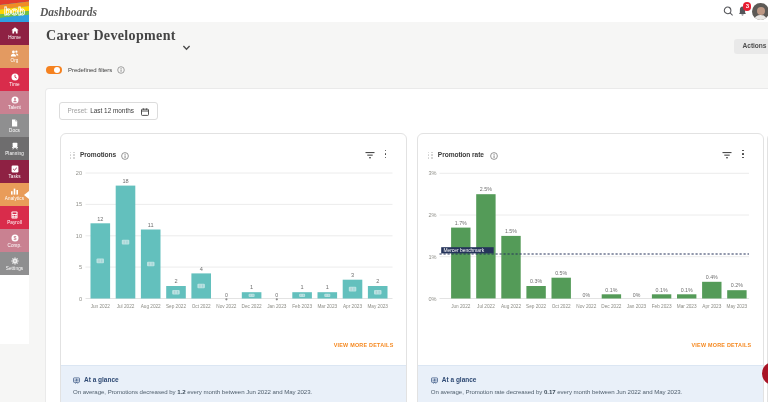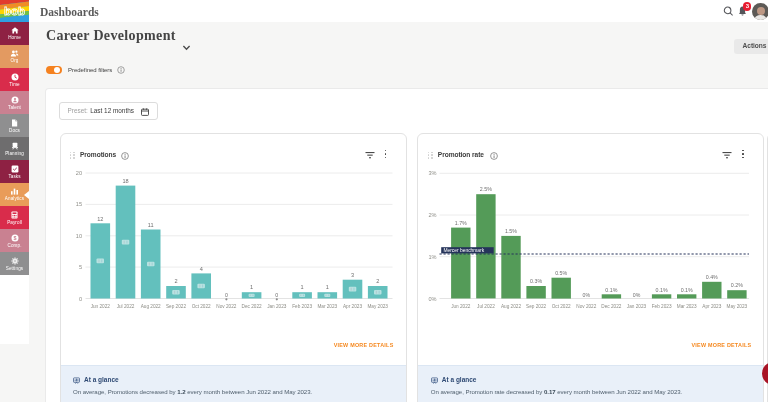--- a/index.html
+++ b/index.html
@@ -1,18 +1,18 @@
 <!DOCTYPE html>
 <html><head><meta charset="utf-8">
 <style>
 * { margin:0; padding:0; box-sizing:border-box; }
 html,body { width:768px; height:402px; overflow:hidden; }
 body { position:relative; font-family:"Liberation Sans", sans-serif; background:#f6f6f5; }
 .topbar { position:absolute; left:29px; top:0; width:739px; height:22px; background:#fff; }
-.dash { position:absolute; left:11px; top:5.5px; font-family:"Liberation Serif", serif; font-weight:bold; font-size:11.5px; color:#5a5a5a; letter-spacing:0px; }
+.dash { position:absolute; left:11px; top:5.5px; font-family:"Liberation Serif", serif; font-weight:bold; font-size:11.5px; color:#5a5a5a; letter-spacing:0px;font-style:italic; }
 .side { position:absolute; left:0; top:0; width:29px; height:344px; background:#fff; z-index:5; }
 .logo { position:relative; width:29px; height:22px; background:#2f9fe1; overflow:hidden; }
 .item { width:29px; height:23px; display:flex; flex-direction:column; align-items:center; justify-content:center; position:relative; }
 .item .lb { font-size:4.6px; color:#fff; margin-top:1px; letter-spacing:0.1px; }
 .item svg { display:block; }
 .sel:after { content:""; position:absolute; right:0; top:50%; margin-top:-4px; border-style:solid; border-width:4px 5px 4px 0; border-color:transparent #fff transparent transparent; }
 .hicon { position:absolute; top:0; height:22px; display:flex; align-items:center; justify-content:center; }
 .avatar { position:absolute; left:723px; top:2.5px; width:17px; height:17px; border-radius:50%; overflow:hidden; background:#5d5a56; }
 .avatar:before { content:""; position:absolute; left:4.5px; top:4px; width:8px; height:8px; border-radius:50%; background:#bd9884; }
 .avatar:after { content:""; position:absolute; left:3px; top:12px; width:11px; height:6px; border-radius:50% 50% 0 0; background:#e9e7e4; }

